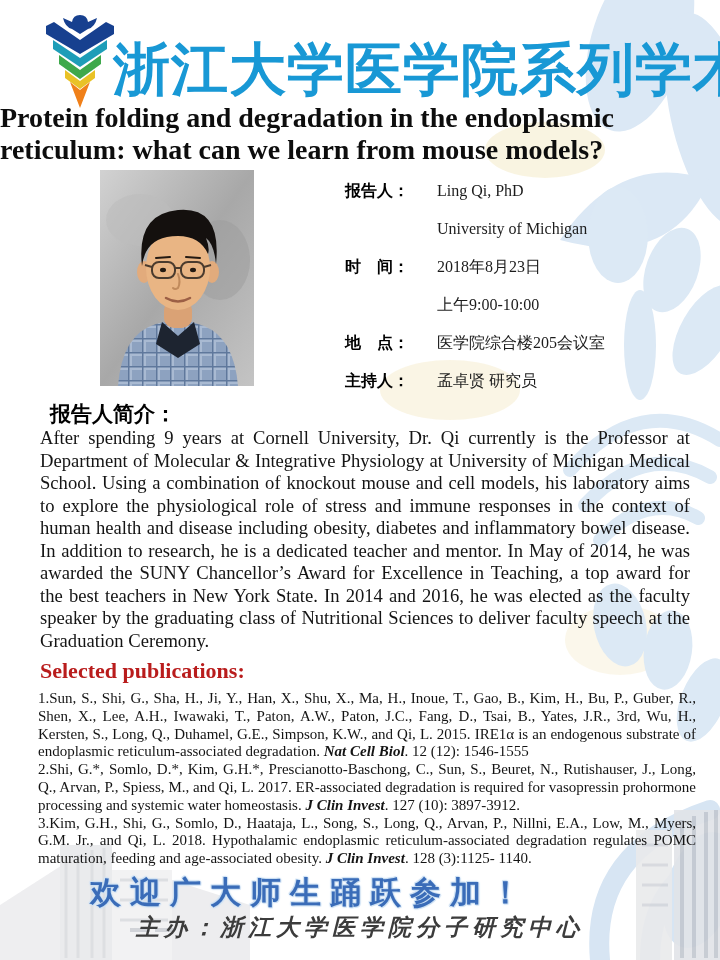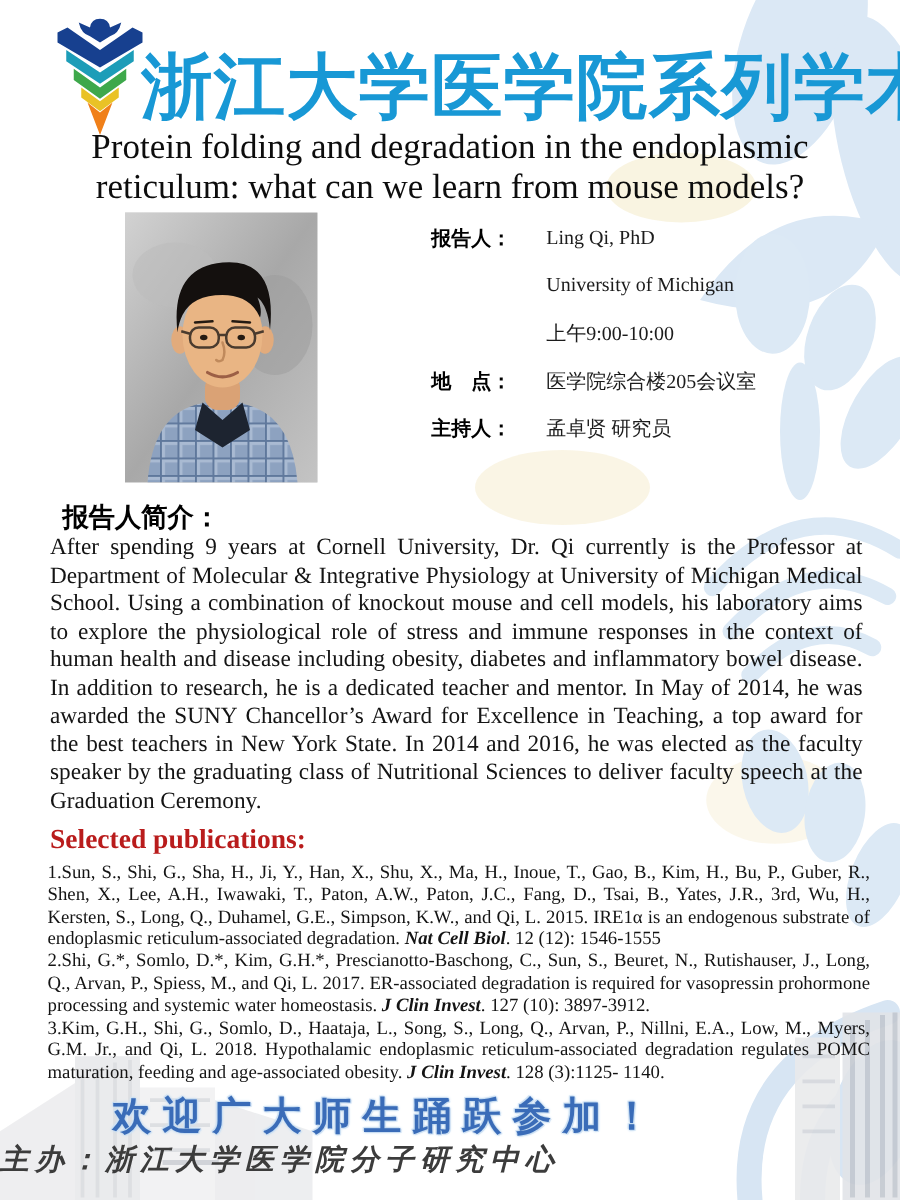--- a/index.html
+++ b/index.html
@@ -10,22 +10,22 @@
 
   
   .header{position:absolute;left:0;top:10px;width:720px;height:100px;
           display:flex;align-items:center;}
   .logo{position:absolute;left:44px;top:4px;width:72px;height:96px;}
   .header-title{position:absolute;left:113px;top:22px;width:580px;
         font-family:"Liberation Sans",sans-serif;font-weight:bold;
         font-size:57px;letter-spacing:1px;color:#1898d5;white-space:nowrap;}
 
   
-  .en-title{position:absolute;left:0;top:102px;width:720px;text-align:center;
-        font-weight:normal;font-size:28px;line-height:32px;color:#0d0d0d;}
+  .en-title{position:absolute;left:0;top:102px;width:720px;text-align:left;
+        font-weight:bold;font-size:28px;line-height:32px;color:#0d0d0d;}
 
   
   .photo{position:absolute;left:100px;top:170px;width:154px;height:216px;
         background:#c9c9c9;}
   .photo svg{display:block;}
 
   
   .info{position:absolute;left:345px;top:172px;width:360px;
         font-size:16px;}
   .info-row{display:flex;height:38px;align-items:center;white-space:nowrap;}
@@ -47,21 +47,21 @@
         font-size:15px;line-height:17.8px;text-align:justify;color:#141414;}
   .pub{margin:0;}
   .journal{font-weight:bold;font-style:italic;}
 
   
   .footer-welcome{position:absolute;left:0;top:872px;width:620px;text-align:center;
         font-family:"Liberation Sans",sans-serif;font-weight:bold;
         font-size:31px;letter-spacing:9px;color:#3a6cb8;
         text-shadow:0 0 1px #bcd6ee,0 0 2px #bcd6ee,0 0 3px #cfe2f4,
                     1px 1px 0 #d7e6f6,-1px -1px 0 #d7e6f6;}
-  .footer-host{position:absolute;left:0;top:912px;width:720px;text-align:left;
+  .footer-host{position:absolute;left:0;top:912px;width:720px;text-align:center;
         font-weight:bold;font-style:italic;font-size:23px;letter-spacing:5px;
         color:#3c3c3c;}
 </style>
 </head>
 <body>
 
 <div class="bg-layer">
   <svg width="720" height="960" viewBox="0 0 720 960" xmlns="http://www.w3.org/2000/svg">
 
     <ellipse cx="545" cy="150" rx="60" ry="28" fill="#f8f1da" opacity="0.8"></ellipse>
@@ -220,20 +220,24 @@
   <div class="info">
     <div class="info-row">
       <span class="info-label">报告人：</span>
       <span class="info-value">Ling Qi, PhD</span>
     </div>
     <div class="info-row">
       <span class="info-label"></span>
       <span class="info-value">University  of Michigan</span>
     </div>
     <div class="info-row">
+      <span class="info-label">时　间：</span>
+      <span class="info-value">2018年8月23日</span>
+    </div>
+    <div class="info-row">
       <span class="info-label"></span>
       <span class="info-value">上午9:00-10:00</span>
     </div>
     <div class="info-row">
       <span class="info-label">地　点：</span>
       <span class="info-value">医学院综合楼205会议室</span>
     </div>
     <div class="info-row">
       <span class="info-label">主持人：</span>
       <span class="info-value">孟卓贤 研究员</span>

